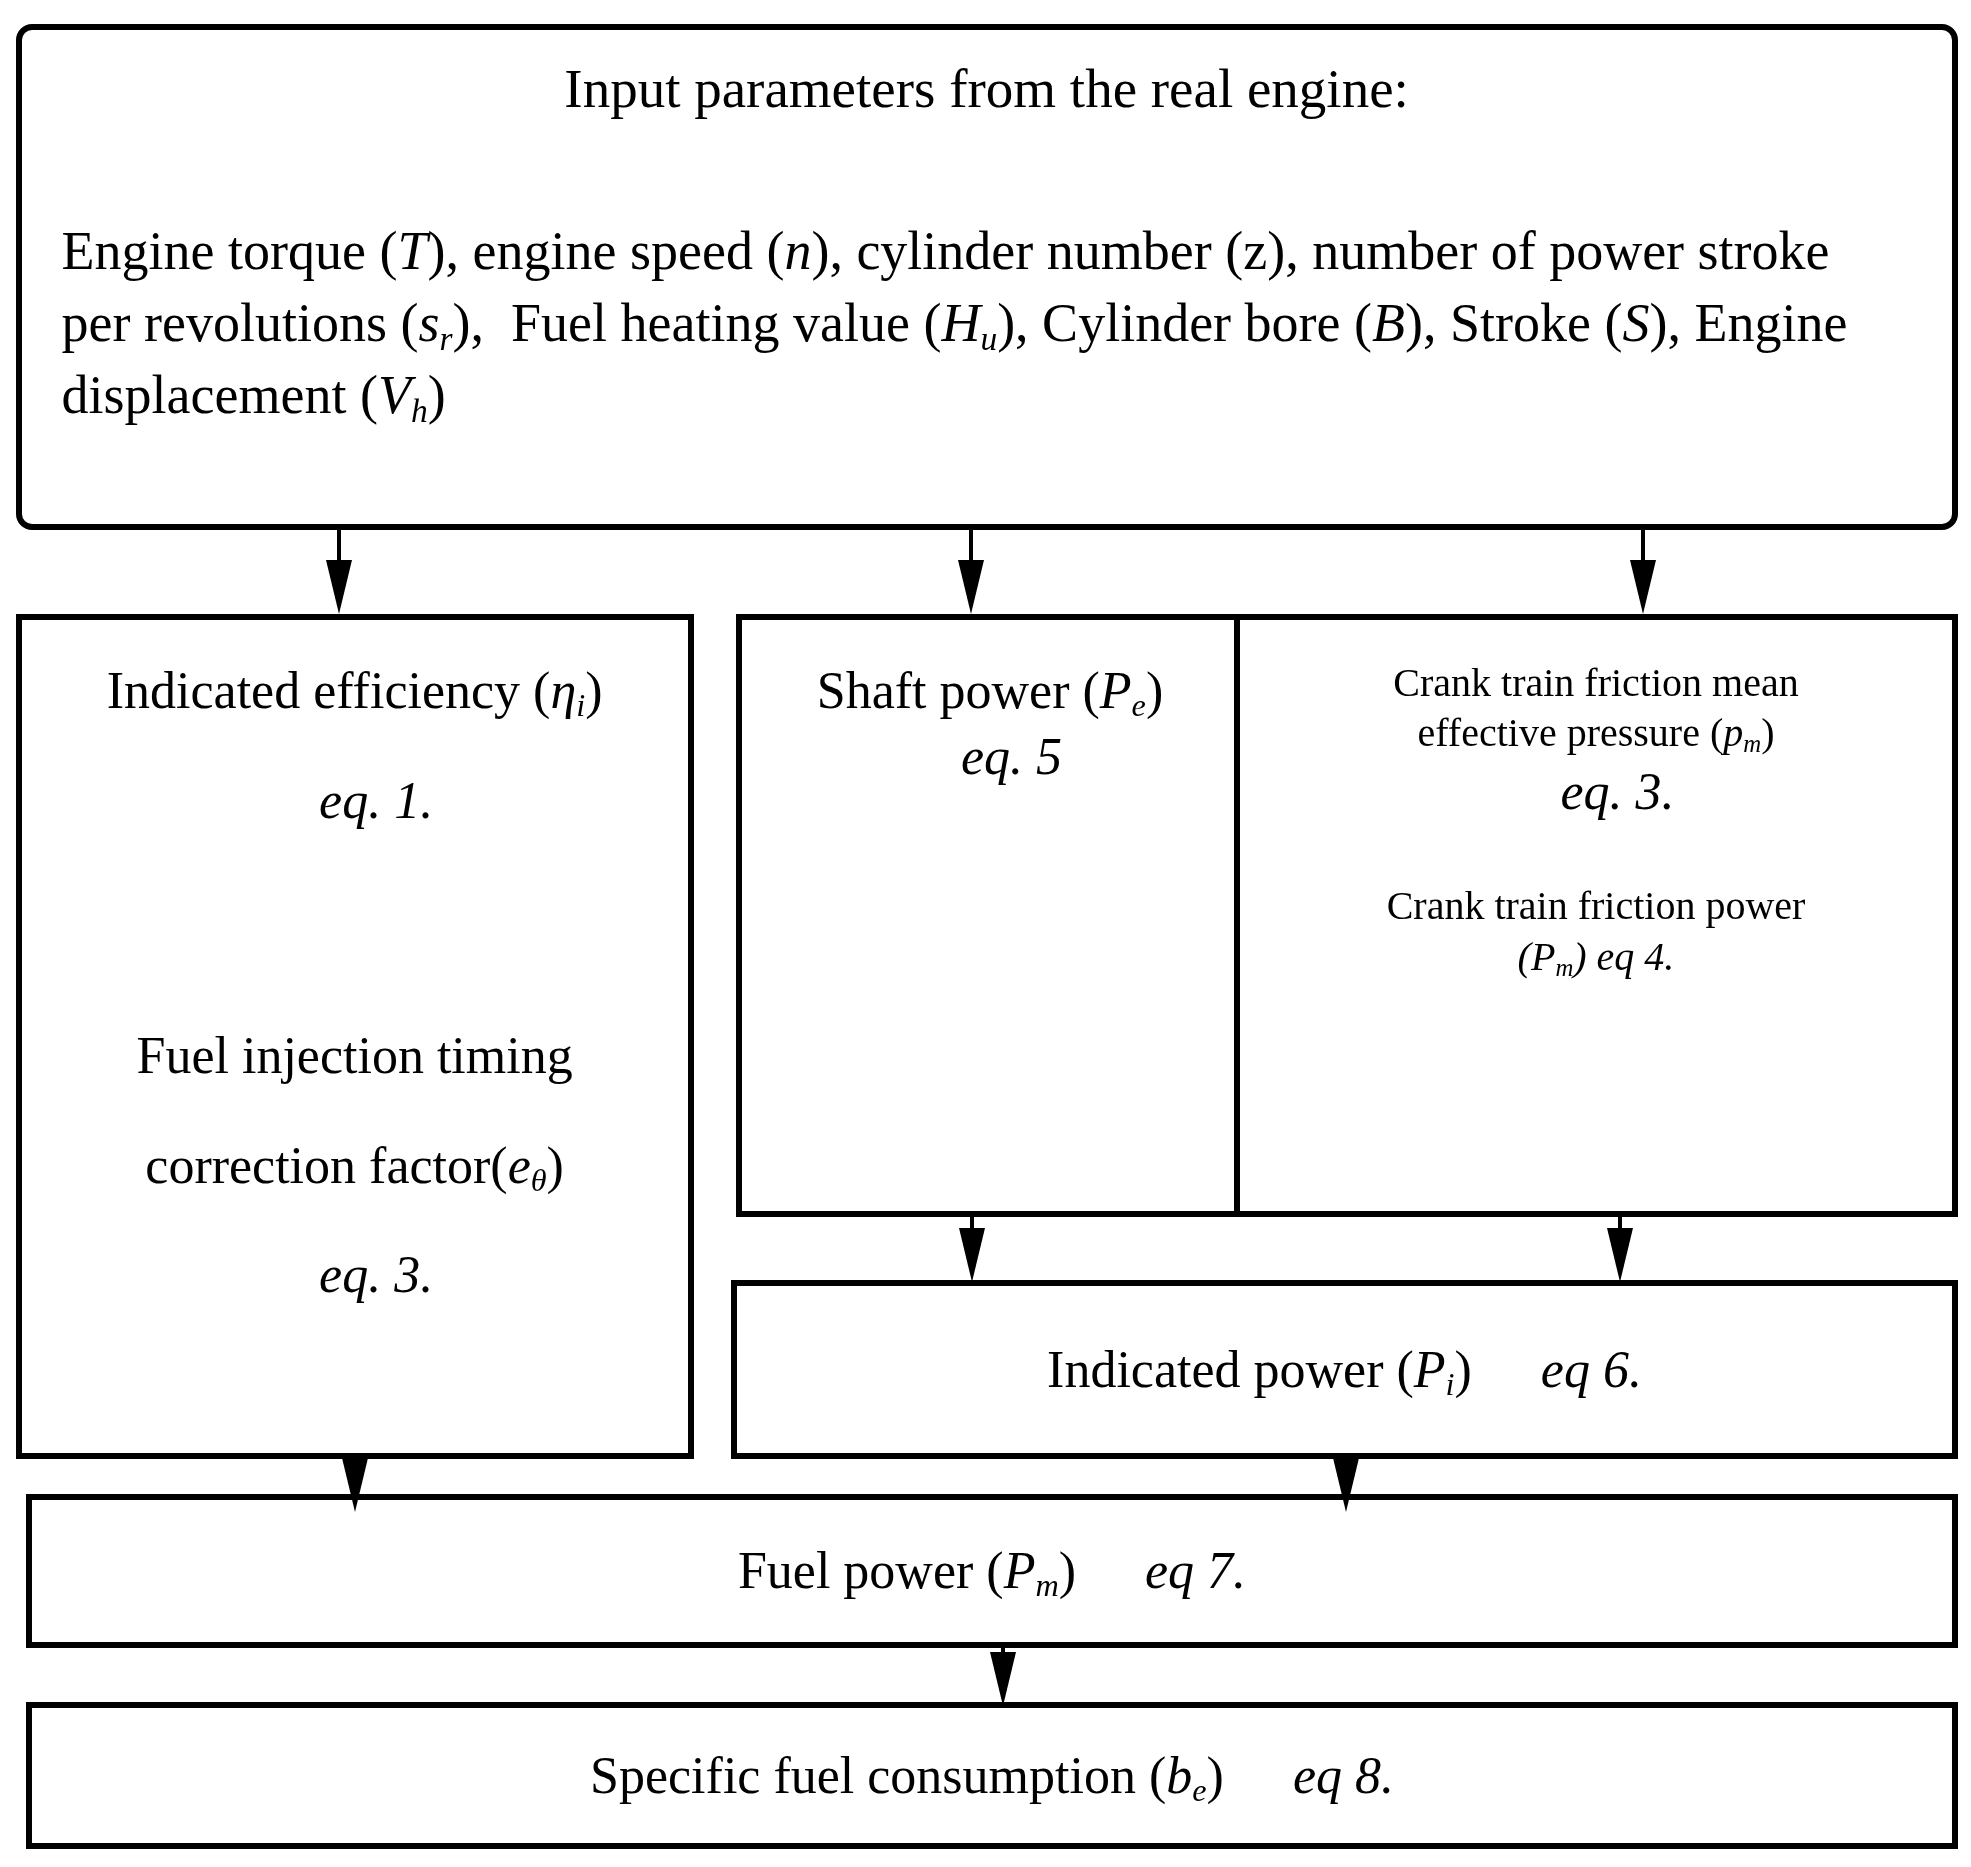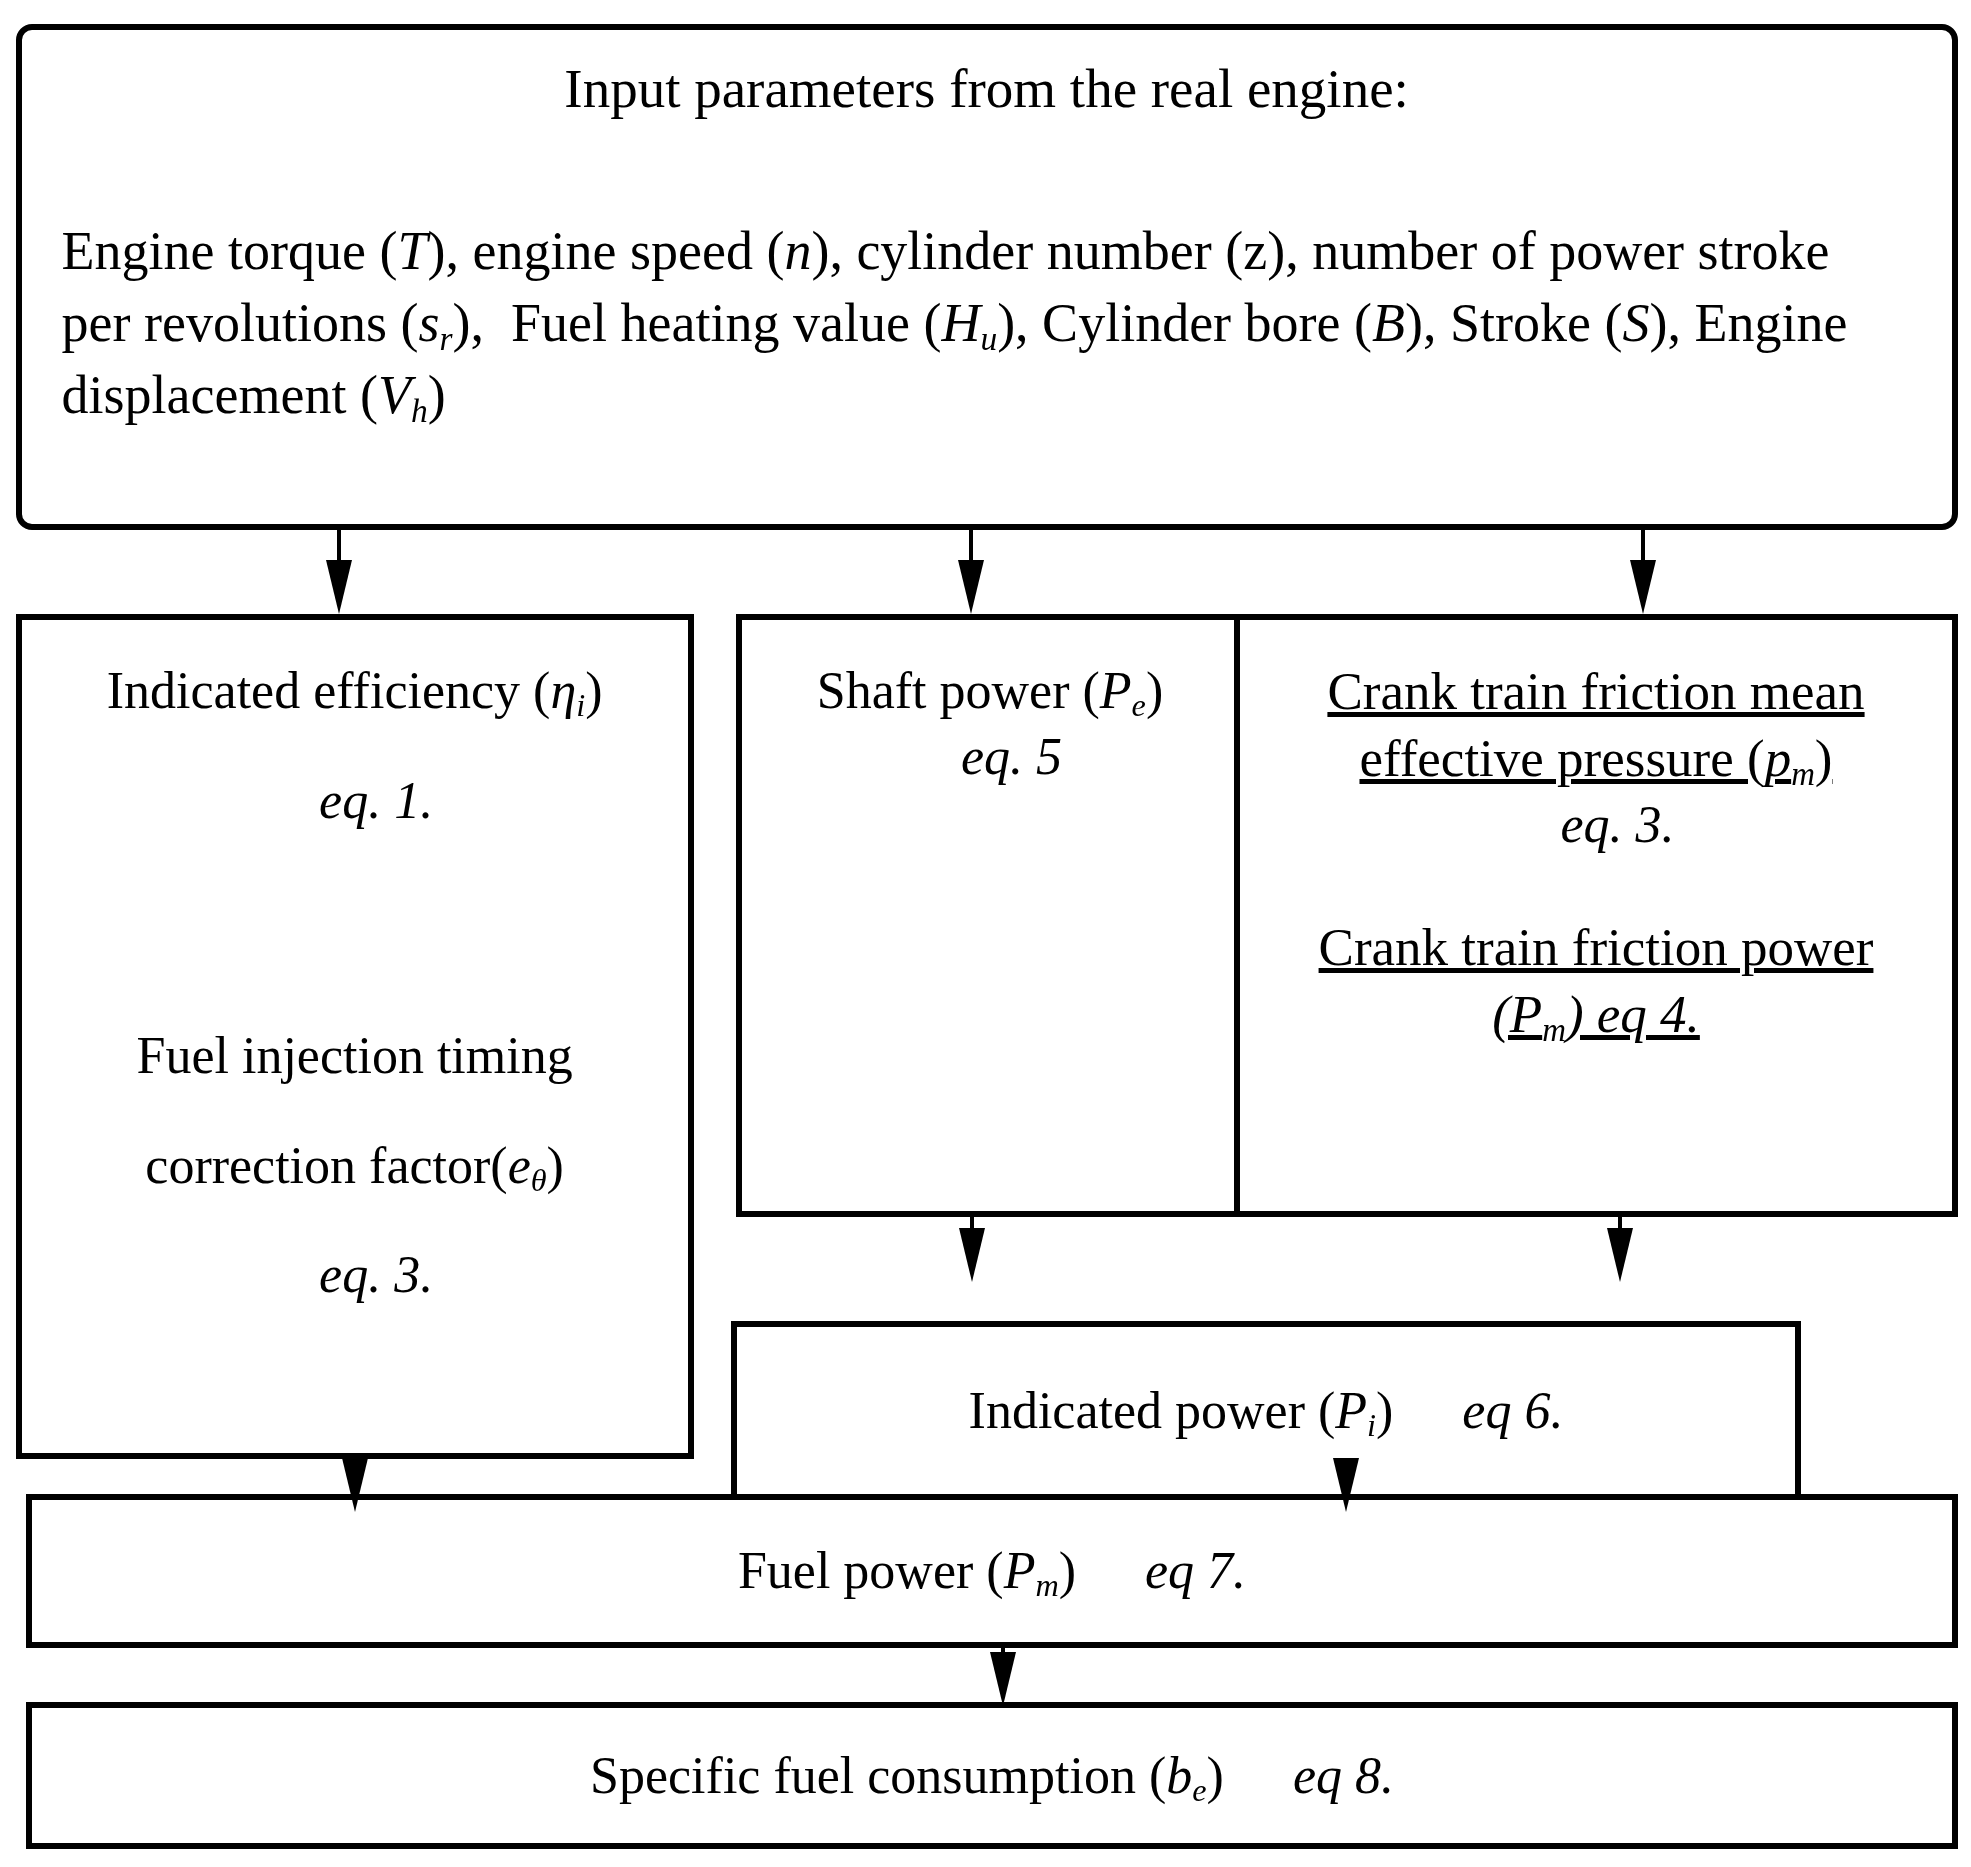--- a/index.html
+++ b/index.html
@@ -66,30 +66,29 @@
     left: 736px; top: 614px; width: 508px; height: 603px;
     justify-content: flex-start;
     padding-top: 38px;
   }
   #box-crank {
     left: 1234px; top: 614px; width: 724px; height: 603px;
     justify-content: flex-start;
     padding-top: 38px;
   }
   .blk { width: 100%; font-size: 52px; }
-  .blk.sm { font-size: 53px; text-decoration: underline; }
+  .blk.sm { font-size: 40px; }
   .gap-a { height: 102px; }
   .gap-b { height: 57px; }
 
   
   #box-indpower {
-    left: 731px; top: 1280px; width: 1070px; height: 179px;
+    left: 731px; top: 1280px; width: 1227px; height: 179px;
     justify-content: center;
     font-size: 52px;
-    margin-top: 41px;
   }
   
   #box-fuelpower {
     left: 26px; top: 1494px; width: 1932px; height: 154px;
     justify-content: center;
     font-size: 52px;
   }
   
   #box-sfc {
     left: 26px; top: 1702px; width: 1932px; height: 147px;

